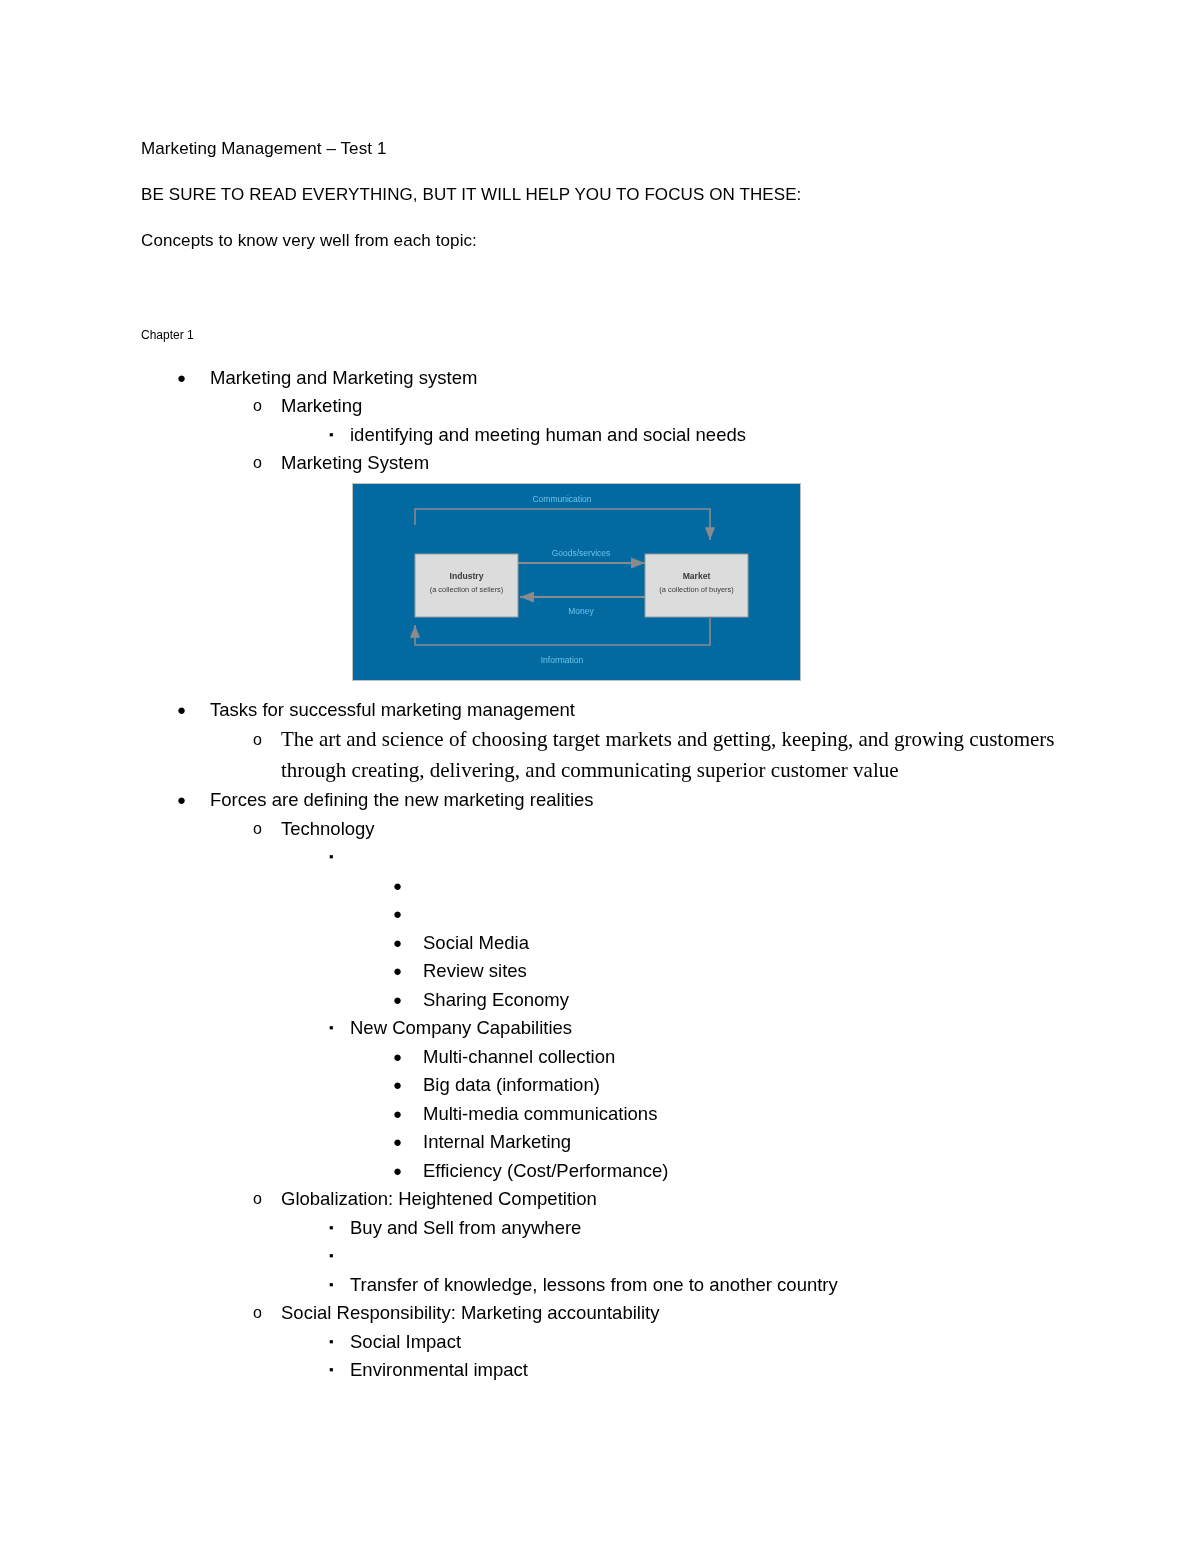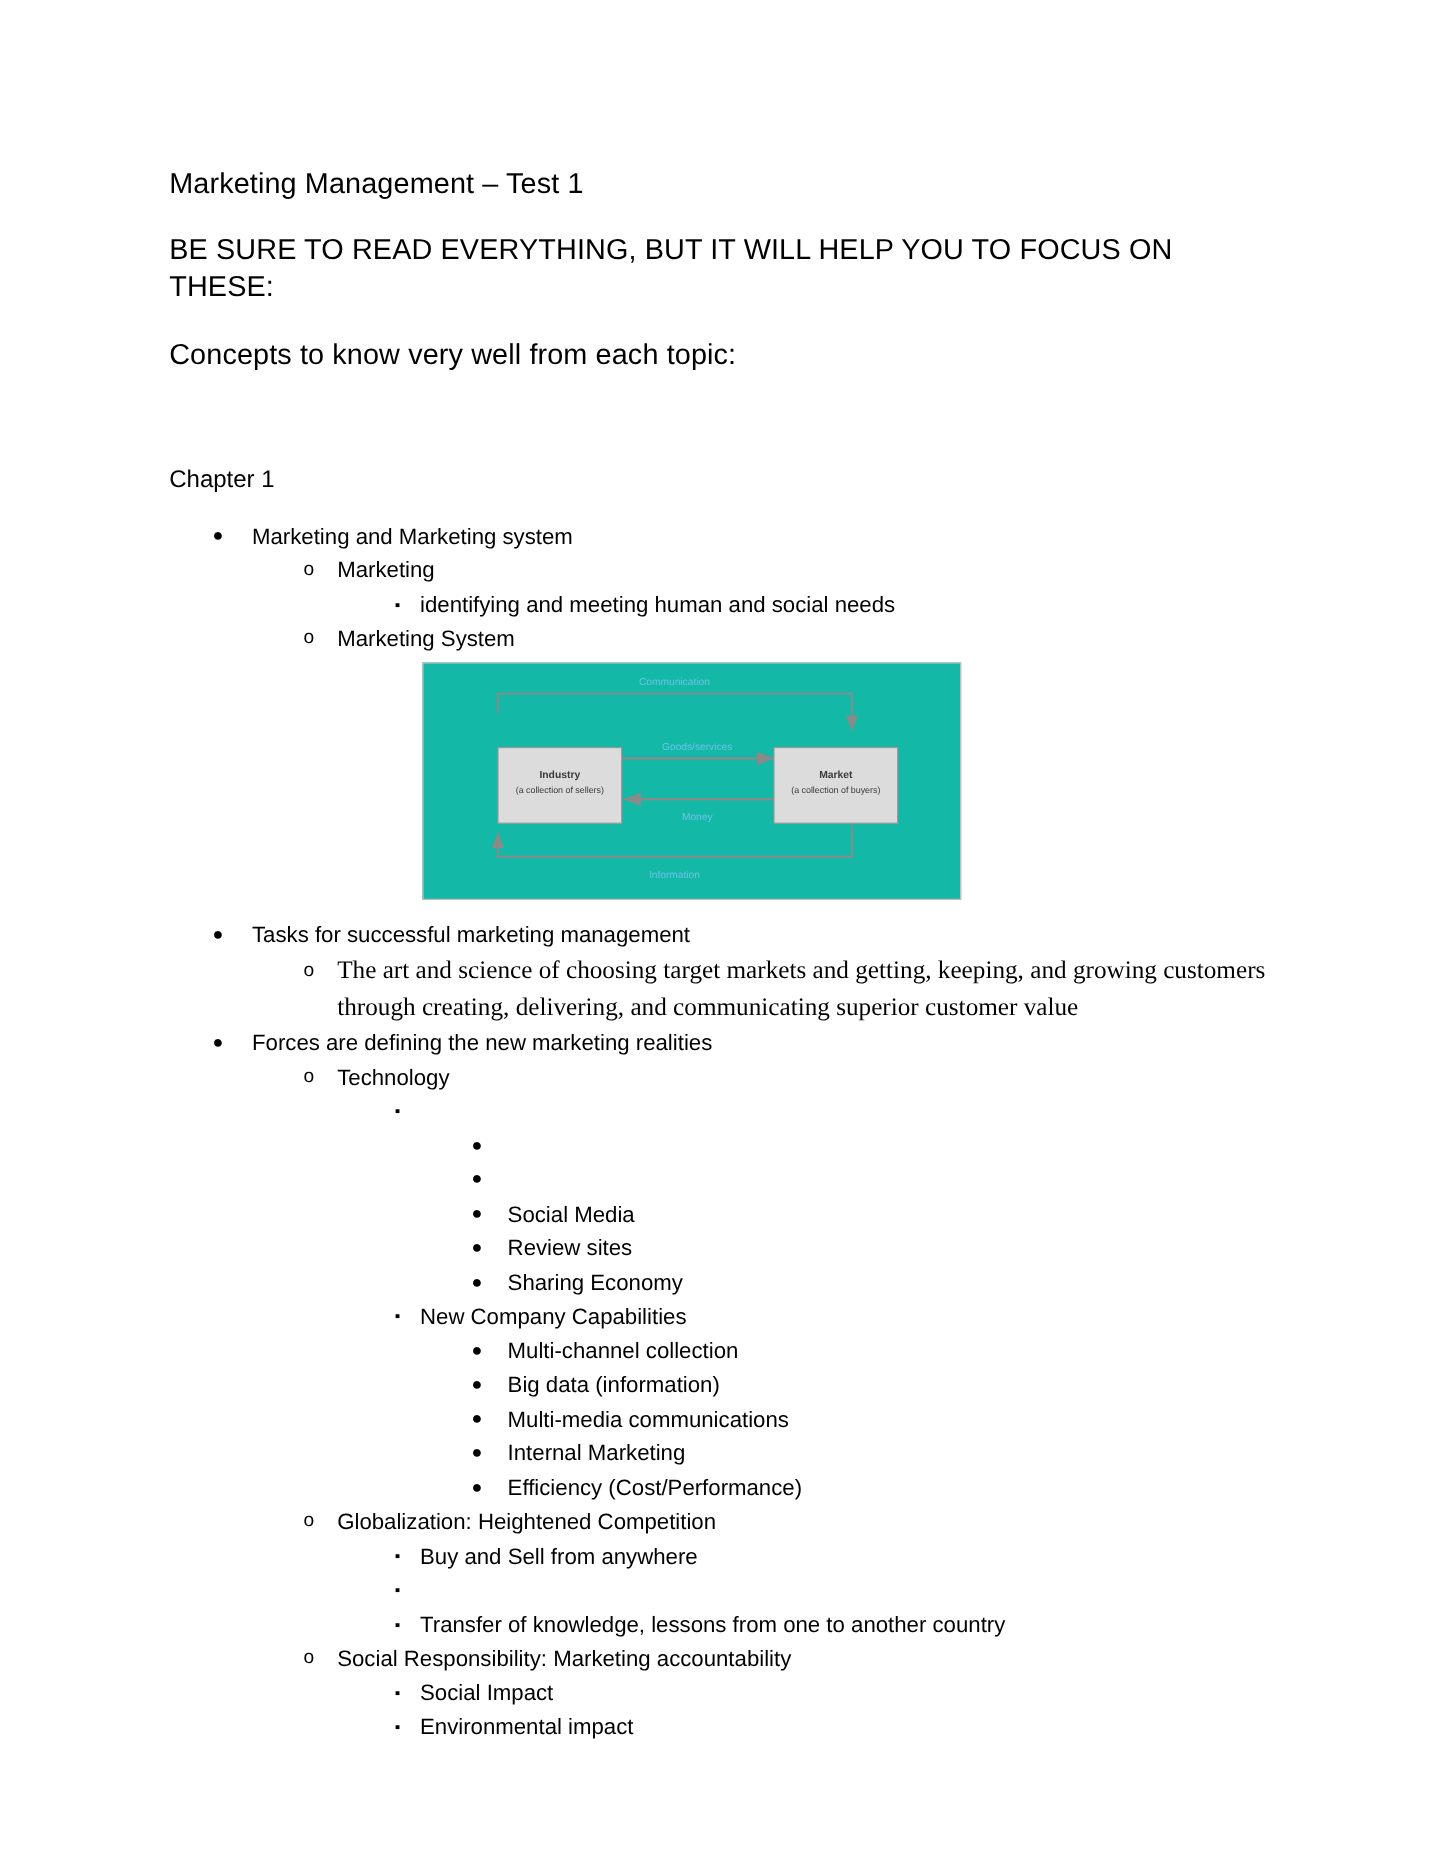--- a/index.html
+++ b/index.html
@@ -26,29 +26,29 @@
 
   .content {
     position: absolute;
     left: 141px;
     top: 138px;
     width: 920px;
   }
 
   
   .para {
-    font-size: 24px;
+    font-size: 17px;
     line-height: 1.30;
     margin: 0 0 24px 0;
     letter-spacing: 0.1px;
   }
   .spacer-lg { height: 52px; }
 
   .chapter {
-    font-size: 20px;
+    font-size: 12px;
     line-height: 1.3;
     margin: 0 0 20px 0;
   }
 
   
   .lvl {
     position: relative;
     font-size: 18.5px;
     line-height: 1.33;
     margin: 0;
@@ -109,21 +109,21 @@
     margin: 5px 0 8px 0;
     height: 205px;
   }
   .figure {
     position: absolute;
     left: 211px;
     top: 0;
     width: 449px;
     height: 198px;
     border: 1px solid #bfbfbf;
-    background: #14b8a6;
+    background: #0369a1;
     box-sizing: border-box;
   }
   .figure svg { display: block; }
   .fig-box-label {
     font-family: "Liberation Sans", sans-serif;
     font-weight: bold;
     fill: #3a3a3a;
   }
   .fig-box-sub {
     font-family: "Liberation Sans", sans-serif;

